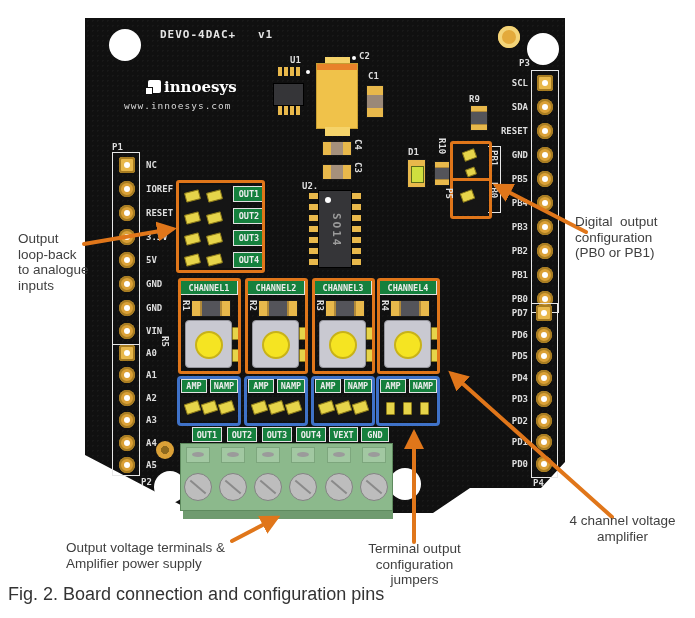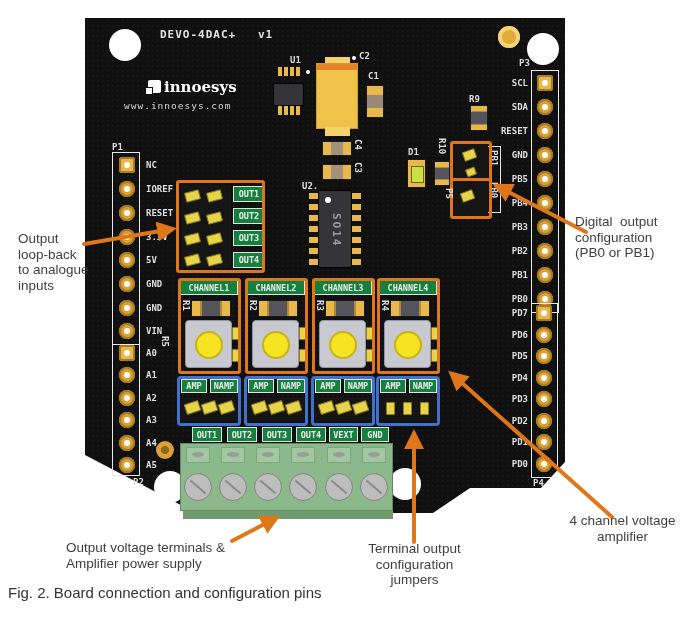--- a/index.html
+++ b/index.html
@@ -44,21 +44,21 @@
   .knob{position:absolute;border-radius:50%;background:#f5e422;border:2px solid #c8b218;box-sizing:border-box;}
   
   .term-main{position:absolute;background:#8cb98c;border:1px solid #5e8a5e;box-sizing:border-box;}
   .clamp{position:absolute;background:#a2c8a2;border:1px solid #7da67d;box-sizing:border-box;}
   .clamp::after{content:"";position:absolute;left:5px;top:4px;width:12px;height:5px;border-radius:50%;background:#9b9b9b;}
   .screw{position:absolute;width:28px;height:28px;border-radius:50%;background:#bdbdbd;border:1px solid #828282;box-sizing:border-box;}
   .screw::after{content:"";position:absolute;left:3px;top:12px;width:20px;height:2px;background:#8a8a8a;transform:rotate(40deg);}
   
   .ann{position:absolute;font-size:13.5px;line-height:15.5px;color:#3f3f3f;white-space:pre-wrap;}
   .ann.center{text-align:center;}
-  .caption{position:absolute;font-size:15px;color:#333;white-space:nowrap;}
+  .caption{position:absolute;font-size:18px;color:#333;white-space:nowrap;}
   .title-sk{position:absolute;font:bold 11px "DejaVu Sans Mono",monospace;color:#e4e4e4;letter-spacing:1px;white-space:nowrap;}
   .logo-name{font-family:"DejaVu Serif",serif;font-weight:bold;font-size:15px;color:#fff;}
   .logo-url{position:absolute;font:9.5px "DejaVu Sans Mono",monospace;letter-spacing:1px;color:#d6d6d6;white-space:nowrap;}
   .logo-ico{display:inline-block;width:13px;height:13px;background:#fff;border-radius:2px;position:relative;margin-right:3px;top:1px;}
   .logo-ico::after{content:"";position:absolute;left:-3px;bottom:-2px;width:6px;height:6px;background:#fff;border:1px solid #101010;}
 </style>
 </head>
 <body>
 
 <div class="canvas">
@@ -102,21 +102,21 @@
   <div class="pin" style="left:119px;top:390px;"></div>
   <div class="pin" style="left:119px;top:412px;"></div>
   <div class="pin" style="left:119px;top:435px;"></div>
   <div class="pin" style="left:119px;top:457px;"></div>
   <div class="sk" style="left:146px;top:348px;">A0</div>
   <div class="sk" style="left:146px;top:370px;">A1</div>
   <div class="sk" style="left:146px;top:393px;">A2</div>
   <div class="sk" style="left:146px;top:415px;">A3</div>
   <div class="sk" style="left:146px;top:438px;">A4</div>
   <div class="sk" style="left:146px;top:460px;">A5</div>
-  <div class="sk" style="left:133px;top:477px;">P2</div>
+  <div class="sk" style="left:141px;top:477px;">P2</div>
 
   <div class="sk" style="left:519px;top:58px;">P3</div>
   <div class="hdrbox" style="left:531px;top:70px;width:28px;height:243px;"></div>
   <div class="pin sq" style="left:537px;top:75px;"></div>
   <div class="pin" style="left:537px;top:99px;"></div>
   <div class="pin" style="left:537px;top:123px;"></div>
   <div class="pin" style="left:537px;top:147px;"></div>
   <div class="pin" style="left:537px;top:171px;"></div>
   <div class="pin" style="left:537px;top:195px;"></div>
   <div class="pin" style="left:537px;top:219px;"></div>

